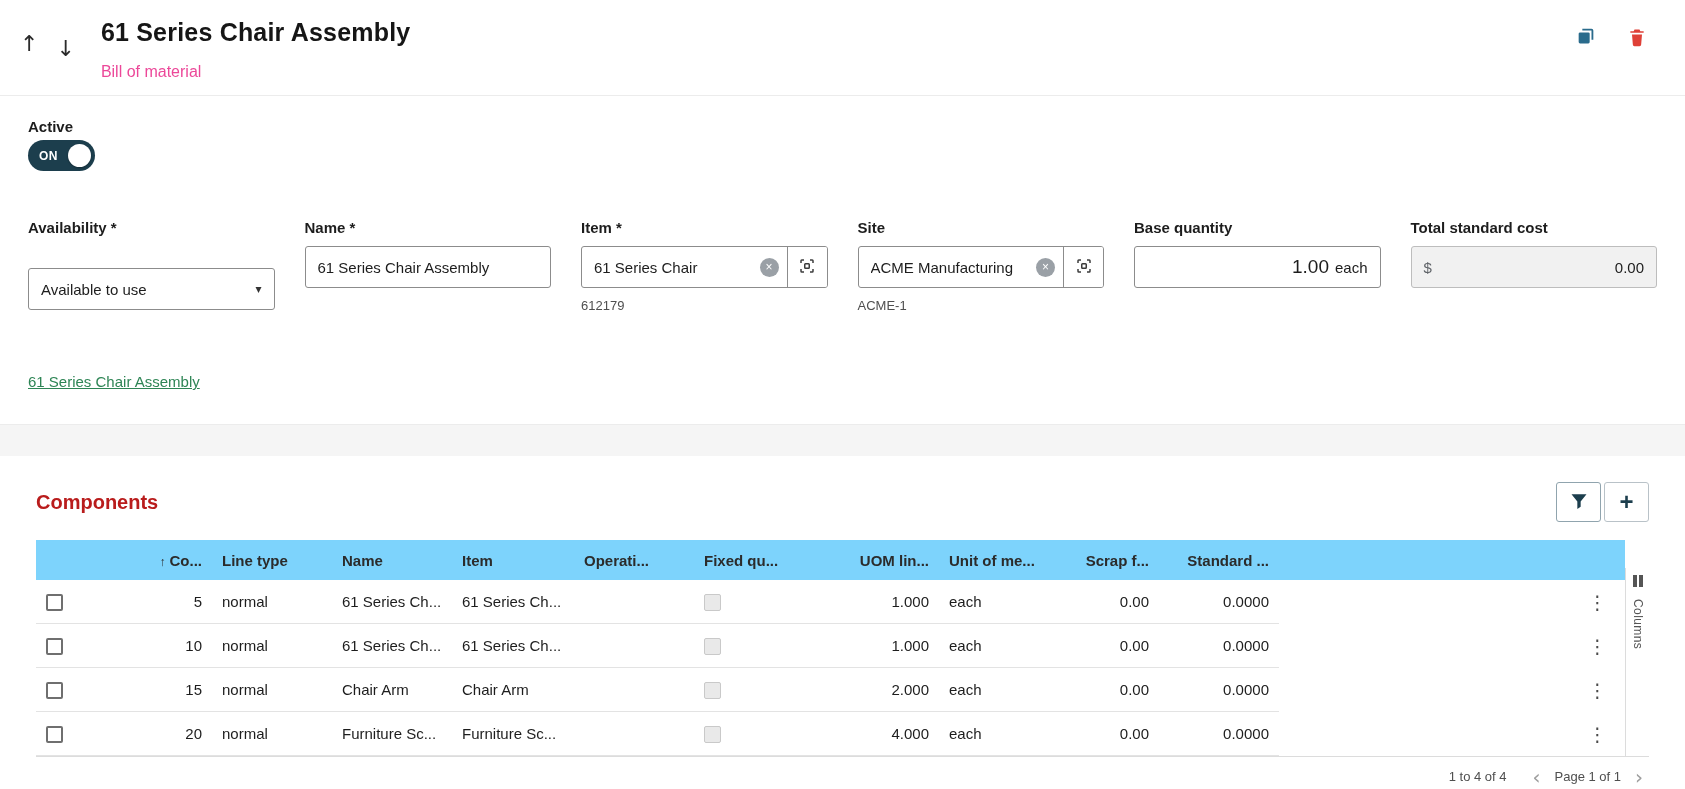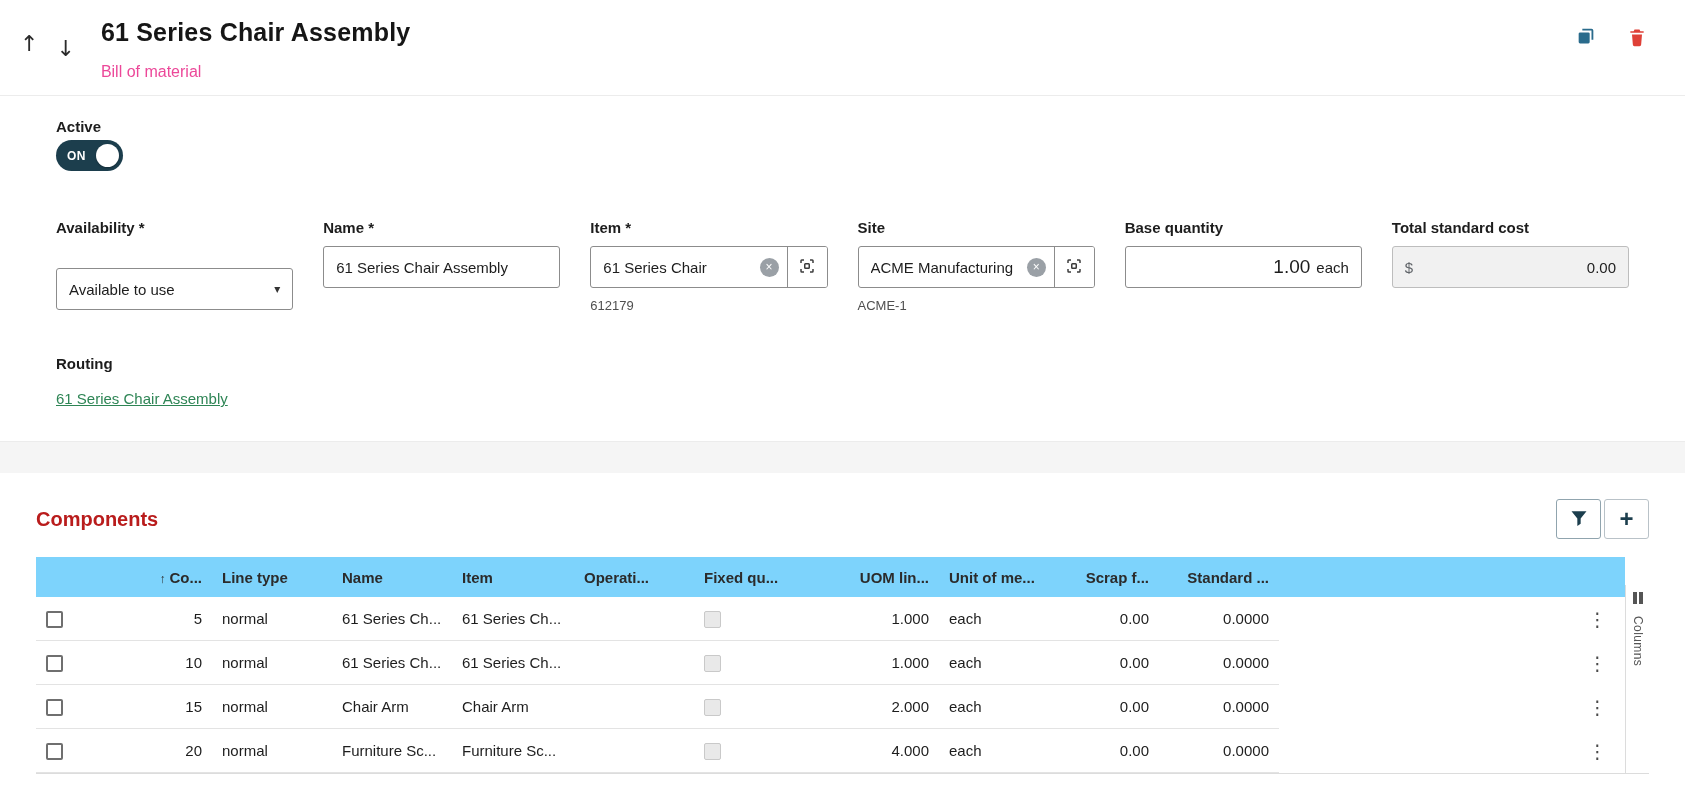--- a/index.html
+++ b/index.html
@@ -26,21 +26,21 @@
     font-family: "DejaVu Sans", sans-serif;
   }
   .nav-arrow.down { margin-top: 10px; }
   .title-block { flex: 1; }
   .page-title { font-size: 25px; font-weight: bold; letter-spacing: .2px; color: #161616; }
   .page-subtitle { font-size: 16px; color: #ec4899; margin-top: 16px; }
   .header-actions { display: flex; gap: 26px; align-items: center; margin-top: 6px; }
   .icon-btn { background: none; border: none; cursor: pointer; padding: 2px; line-height: 0; }
 
   
-  .content { padding: 0 56px; }
+  .content { padding: 0 28px; }
 
   .active-block { margin-top: 22px; }
   .field-label { font-size: 15px; font-weight: bold; color: #1d1d1d; }
   .toggle {
     margin-top: 5px; width: 67px; height: 31px; border-radius: 16px;
     background: #1c3e4d; position: relative; cursor: pointer;
     display: flex; align-items: center; border: none;
   }
   .toggle .on-text {
     color: #fff; font-size: 12px; font-weight: bold; margin-left: 11px; letter-spacing: .3px;
@@ -260,21 +260,20 @@
       <label class="field-label">Total standard cost</label>
       <div class="control disabled">
         <span class="currency-prefix">$</span>
         <span class="cost-value">0.00</span>
       </div>
     </div>
 
   </div>
 
   <div class="routing-block">
-    <div class="field-label">Routing</div>
     <a class="routing-link">61 Series Chair Assembly</a>
   </div>
 </div>
 
 <div class="section-divider"></div>
 
 <div class="components-head">
   <div class="components-title">Components</div>
   <div class="table-actions">
     <button class="tool-btn" title="Filter">

